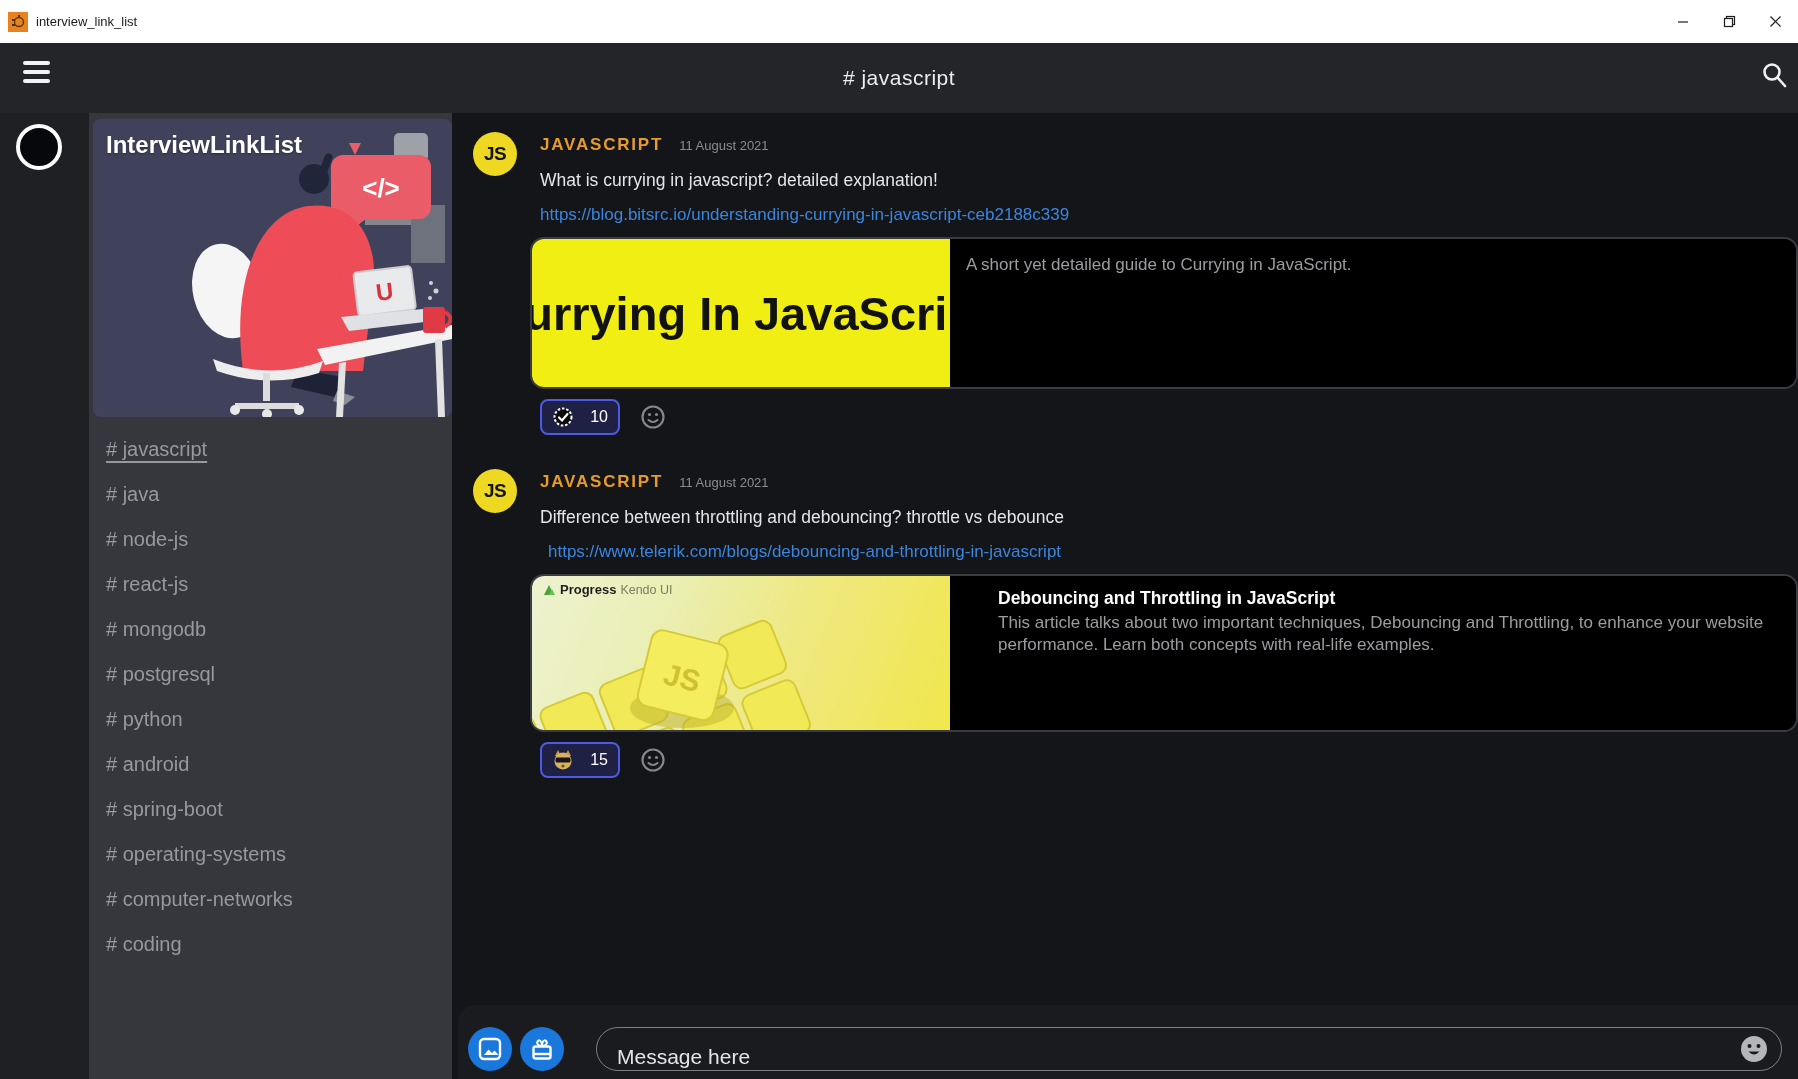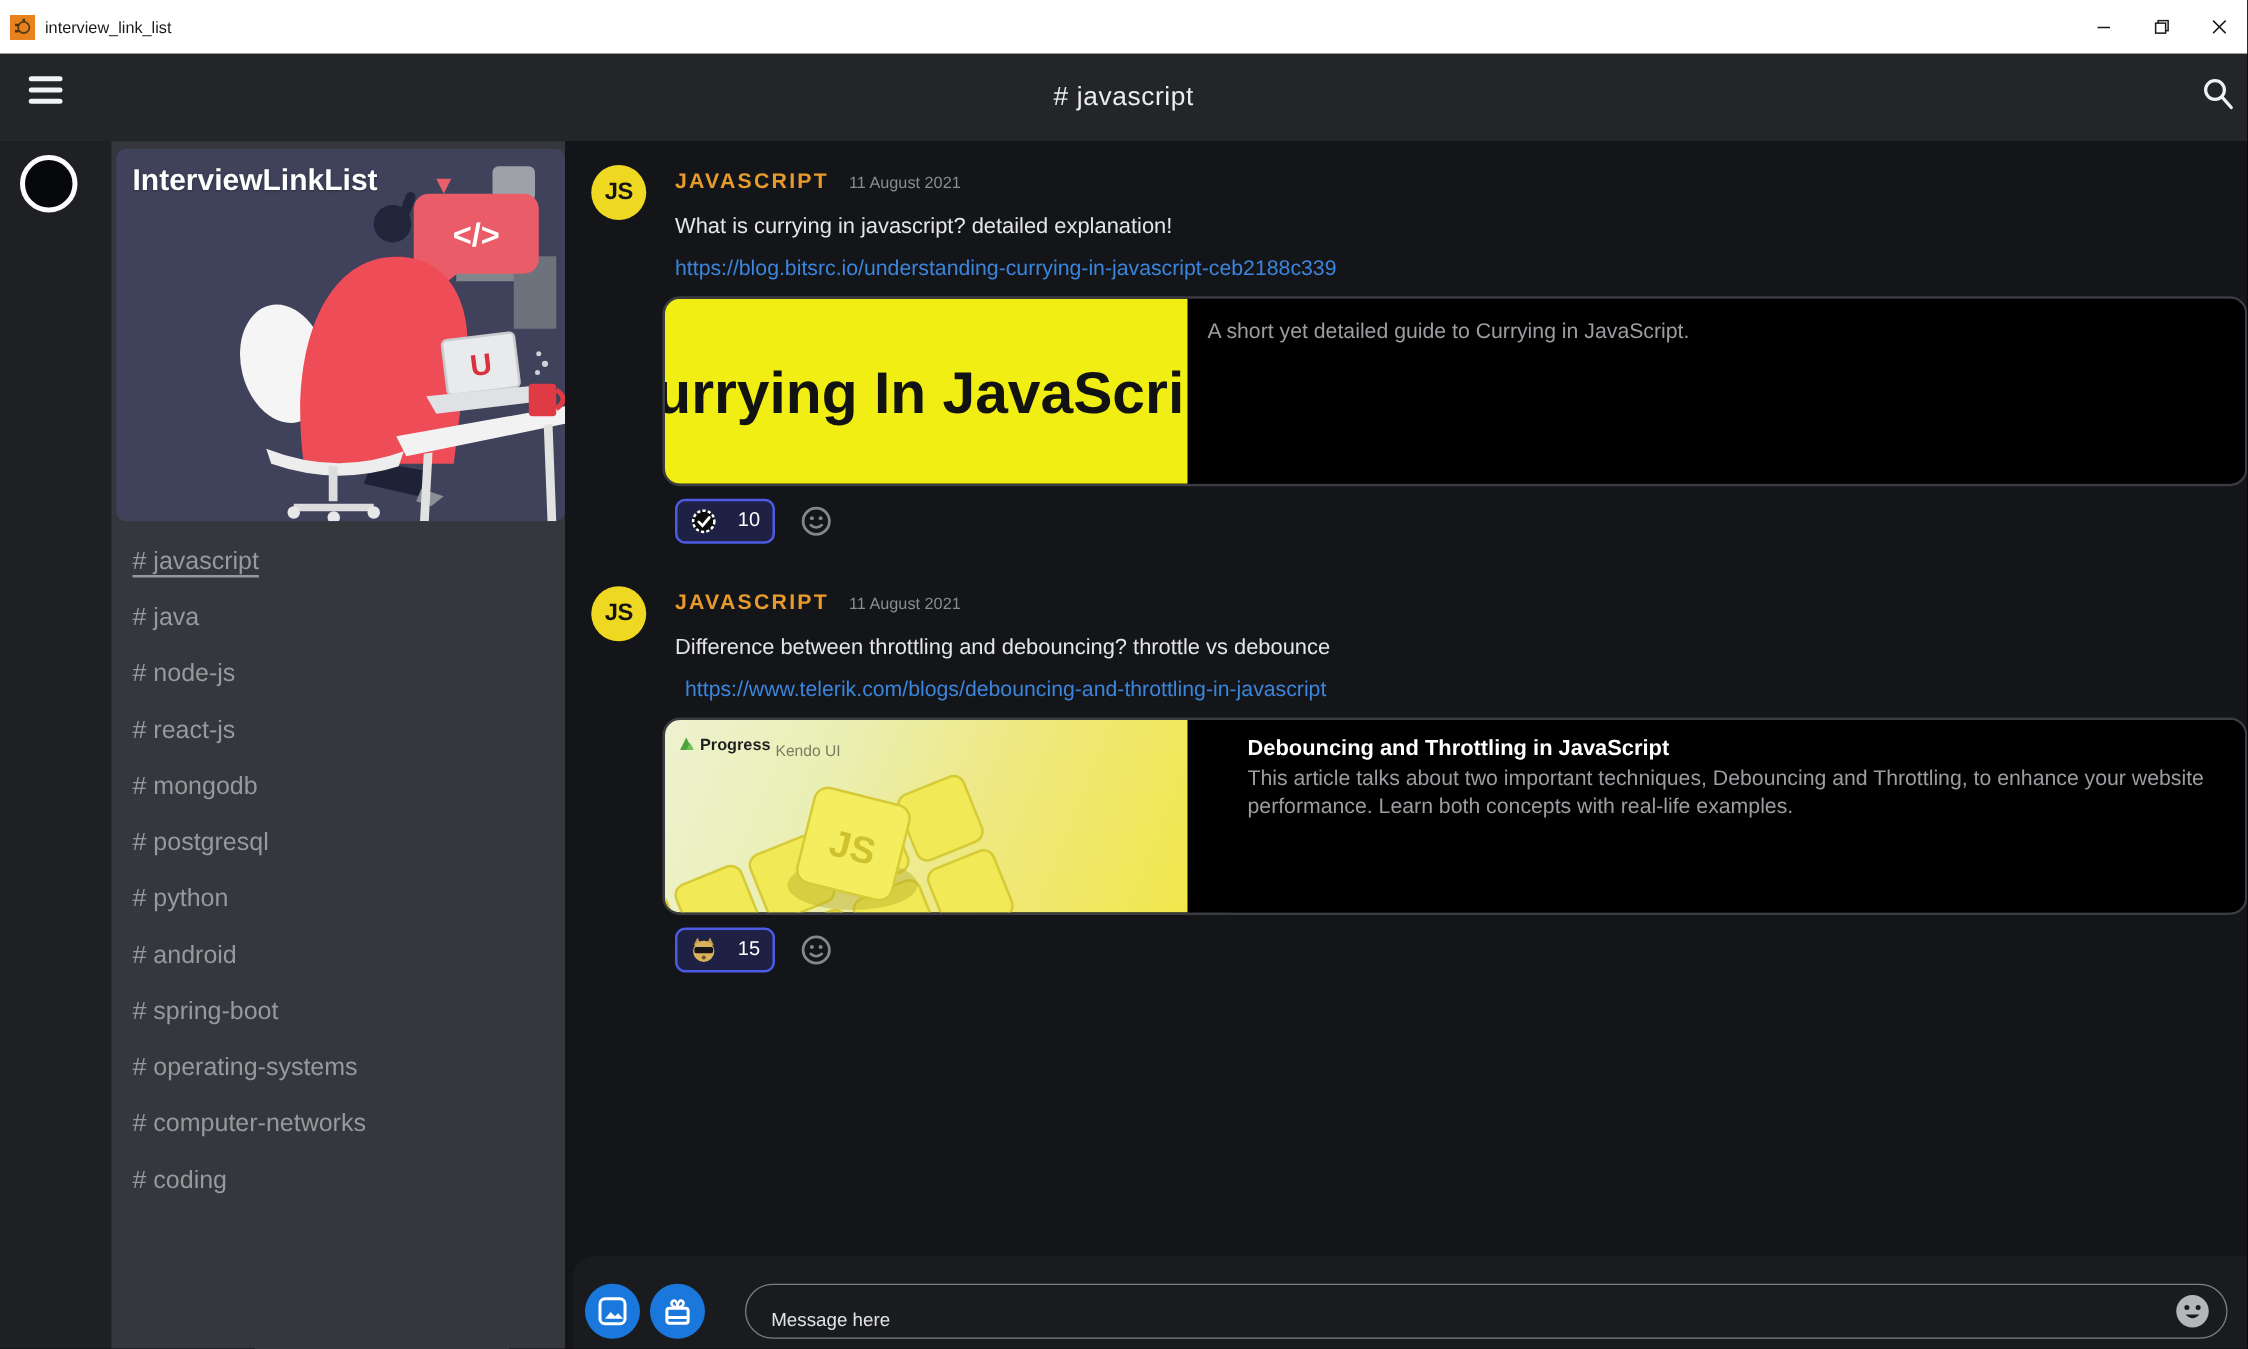--- a/index.html
+++ b/index.html
@@ -46,34 +46,34 @@
   .msg-link.indent{margin-left:8px;}
   .embed{margin-top:12px;margin-left:-10px;width:1268px;display:flex;border:2px solid #3a3c42;border-radius:14px;overflow:hidden;background:#000;}
   .embed-1{height:152px;}
   .embed-2{height:158px;gap:32px;}
   .embed-media{width:418px;flex:none;position:relative;overflow:hidden;}
   .media-currying{background:#f0ee12;display:flex;align-items:center;justify-content:center;}
   .media-currying .big-text{flex:none;white-space:nowrap;font-size:47px;font-weight:bold;color:#121212;letter-spacing:0;}
   .media-kendo{background:linear-gradient(112deg,#eef2d0 0%,#eaefb4 30%,#efe87e 62%,#f1e74c 100%);}
   .kendo-logo{position:absolute;left:10px;top:6px;display:flex;align-items:center;gap:4px;z-index:2;}
   .kendo-logo .p1{font-size:13px;font-weight:bold;color:#1f1f1f;}
-  .kendo-logo .p2{font-size:12.5px;color:#7a7d60;margin-top:12px;}
+  .kendo-logo .p2{font-size:12.5px;color:#7a7d60;}
   .embed-body{flex:1;background:#000;padding:12px 16px;}
   .embed-title{font-size:17.5px;font-weight:bold;color:#ffffff;}
   .embed-desc{margin-top:3px;font-size:17px;color:#9b9da1;line-height:1.32;max-width:830px;}
   .reactions{margin-top:10px;display:flex;align-items:center;}
   .reaction-pill{width:80px;height:36px;flex:none;border:2px solid #4d5ae3;background:#1e2143;border-radius:8px;display:flex;align-items:center;justify-content:space-between;padding:0 10px;cursor:pointer;}
   .reaction-count{color:#ffffff;font-size:16px;}
   .add-reaction{margin-left:20px;cursor:pointer;display:flex;}
   
   .composer{position:absolute;left:6px;right:0;bottom:0;height:87px;background:#1a1b1f;border-top-left-radius:18px;display:flex;align-items:center;padding:0 8px 0 10px;}
   .round-btn{width:44px;height:44px;border-radius:50%;background:#1a78dc;display:flex;align-items:center;justify-content:center;flex:none;cursor:pointer;border:none;padding:0;}
   .round-btn + .round-btn{margin-left:8px;}
   .input-pill{flex:1;margin-left:32px;margin-right:8px;height:44px;border:1px solid #7d7f84;border-radius:22px;display:flex;align-items:center;padding:0 12px 0 18px;background:transparent;}
-  .input-pill input{flex:1;background:transparent;border:none;outline:none;color:#e3e4e7;font-size:15px;font-family:"Liberation Sans",sans-serif;margin-top:16px;}
+  .input-pill input{flex:1;background:transparent;border:none;outline:none;color:#e3e4e7;font-size:21px;font-family:"Liberation Sans",sans-serif;margin-top:16px;}
   .input-pill input::placeholder{color:#e3e4e7;opacity:1;}
   .emoji-btn{flex:none;display:flex;cursor:pointer;}
 </style>
 </head>
 <body>
 
 <div class="app">
 
   <div class="titlebar">
     <div class="titlebar-icon">

